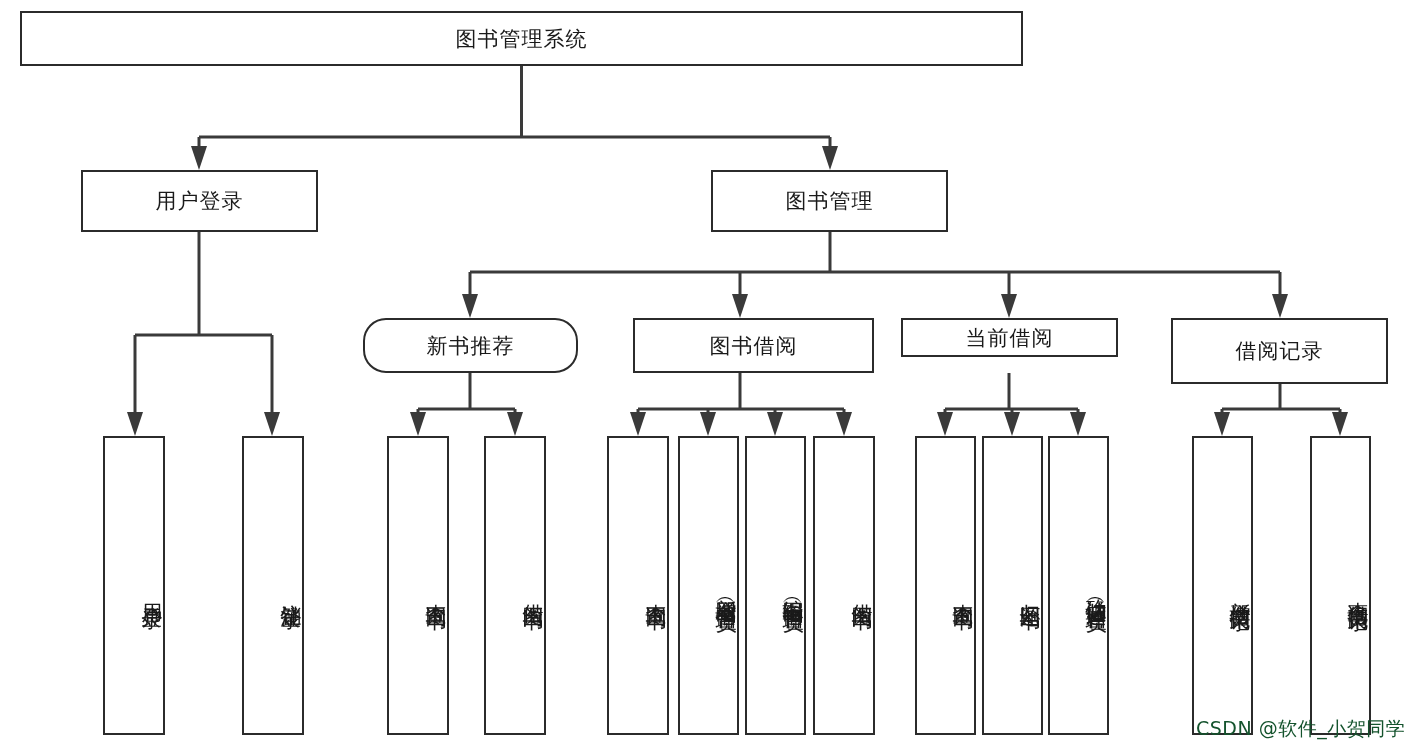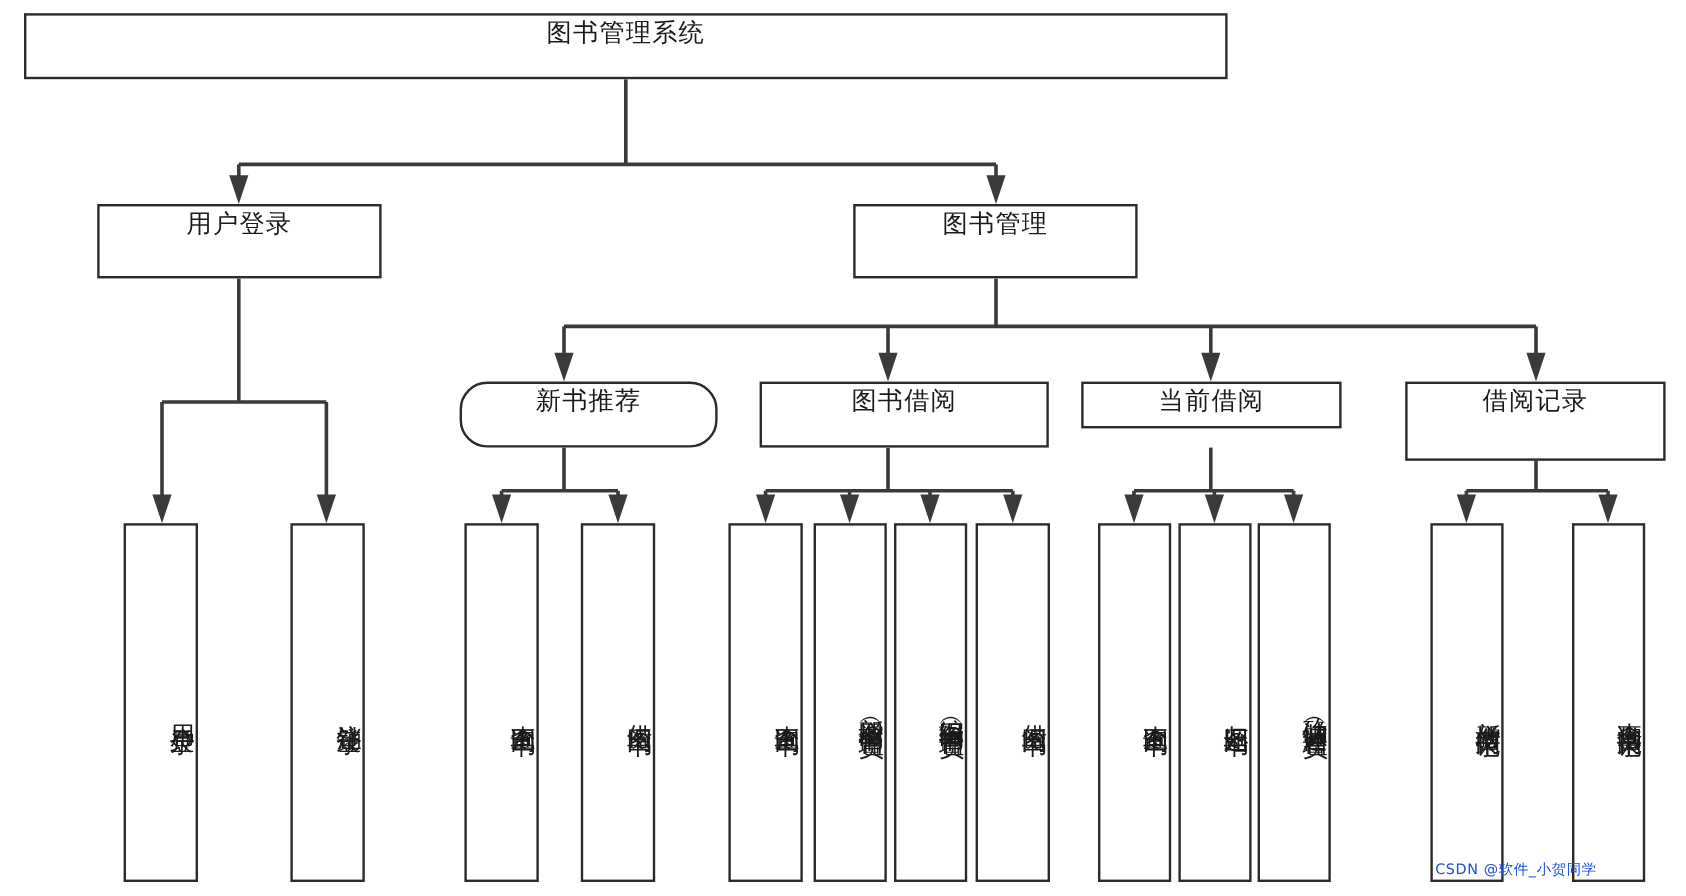--- a/index.html
+++ b/index.html
@@ -24,21 +24,21 @@
     width: 1405px;
     height: 747px;
     pointer-events: none;
   }
   .node {
     position: absolute;
     box-sizing: border-box;
     border: 2px solid #2b2b2b;
     background: #ffffff;
     display: flex;
-    align-items: flex-start;
+    align-items: center;
     justify-content: center;
     color: #1a1a1a;
   }
   .node.horiz {
     font-size: 21px;
     letter-spacing: 1px;
   }
   .node.vert {
     writing-mode: vertical-rl;
     text-orientation: upright;
@@ -51,22 +51,22 @@
     white-space: normal;
     overflow: hidden;
   }
   .node.vert span {
     display: block;
   }
   .watermark {
     position: absolute;
     left: 1196px;
     top: 716px;
-    font-size: 12px;
-    color: #1d4ed8;
+    font-size: 19px;
+    color: #14532d;
     white-space: nowrap;
     letter-spacing: 0.5px;
   }
 </style>
 </head>
 <body>
 
 <div id="canvas">
 
   <svg id="edges" viewBox="0 0 1405 747" xmlns="http://www.w3.org/2000/svg">
@@ -130,21 +130,21 @@
 
   <div id="level2-layer">
       <div class="node horiz" style="left: 81px; top: 170px; width: 237px; height: 62px;">
         <span>用户登录</span>
       </div>
       <div class="node horiz" style="left: 711px; top: 170px; width: 237px; height: 62px; font-family: Liberation Serif, serif;">
         <span>图书管理</span>
       </div>
     </div>
   <div id="level3-layer">
-      <div class="node horiz" style="left: 383px; top: 318px; width: 215px; height: 55px; border-radius: 23px;">
+      <div class="node horiz" style="left: 363px; top: 318px; width: 215px; height: 55px; border-radius: 23px;">
         <span>新书推荐</span>
       </div>
       <div class="node horiz" style="left: 633px; top: 318px; width: 241px; height: 55px;">
         <span>图书借阅</span>
       </div>
       <div class="node horiz" style="left: 901px; top: 318px; width: 217px; height: 39px;">
         <span>当前借阅</span>
       </div>
       <div class="node horiz" style="left: 1171px; top: 318px; width: 217px; height: 66px;">
         <span>借阅记录</span>

